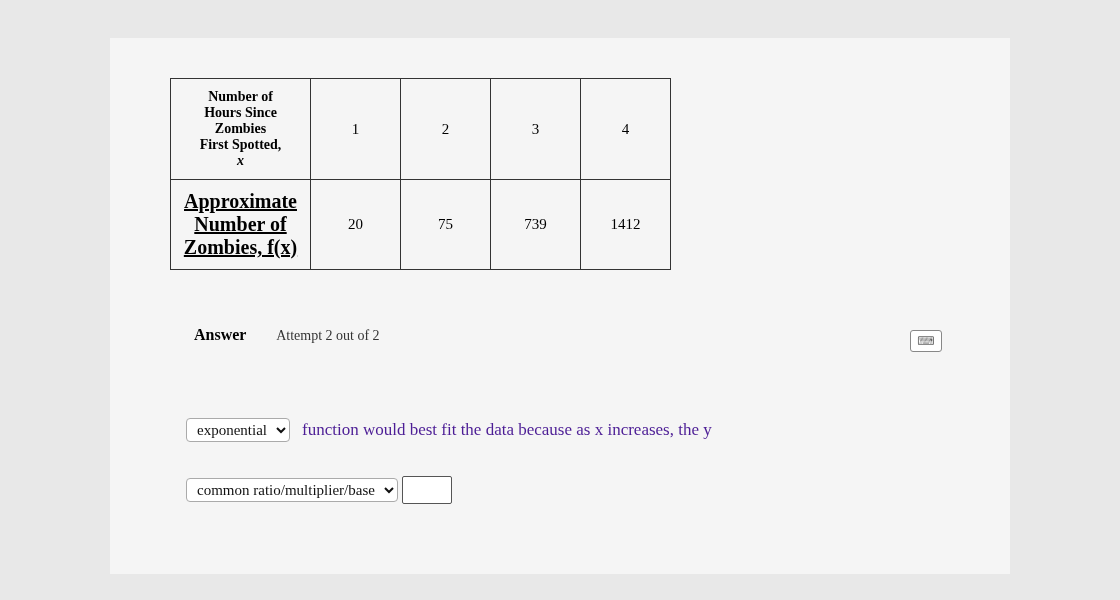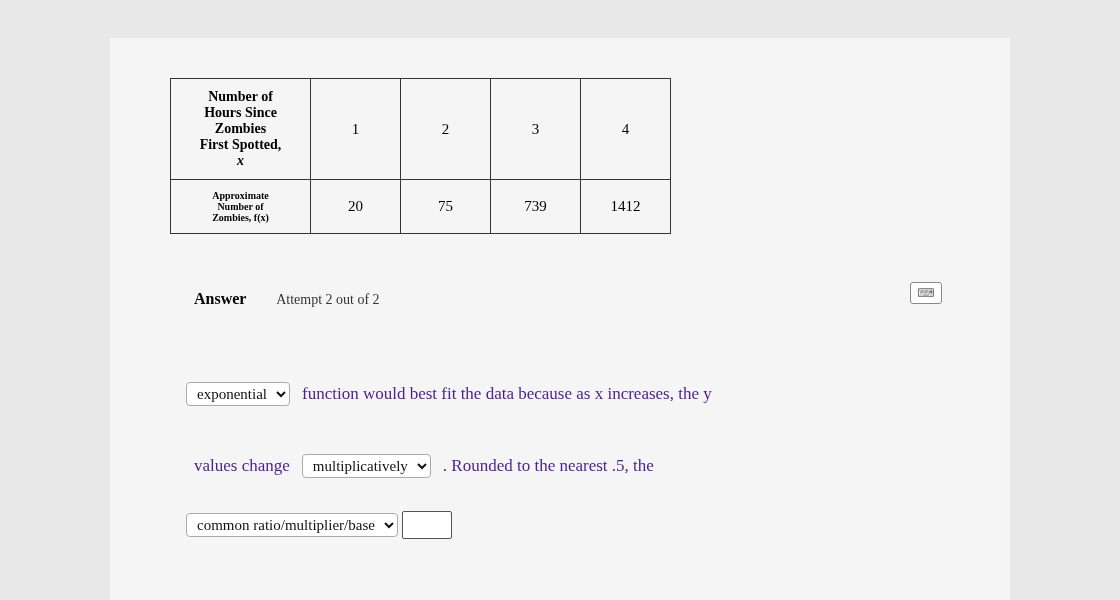--- a/index.html
+++ b/index.html
@@ -31,21 +31,21 @@
     }
     .data-table td.row-header {
       text-align: center;
       font-weight: bold;
       min-width: 140px;
       padding: 10px 12px;
     }
     
     .answer-header {
       display: flex;
-      align-items: flex-start;
+      align-items: flex-end;
       justify-content: space-between;
       margin-bottom: 28px;
       font-size: 15px;
     }
     .answer-header .answer-label {
       font-weight: bold;
       font-size: 16px;
     }
     .answer-header .attempt-text {
       font-weight: normal;
@@ -112,21 +112,21 @@
   <table class="data-table">
     <tbody>
         <tr>
       <td class="row-header" style="font-size:14px;">Number of<br>Hours Since<br>Zombies<br>First Spotted,<br><em>x</em></td>
       <td>1</td>
       <td>2</td>
       <td>3</td>
       <td>4</td>
     </tr>
     <tr>
-      <td class="row-header" style="font-size:10px;">Approximate<br>Number of<br>Zombies, f(x)</td>
+      <td class="row-header" style="font-size:20px;text-decoration:underline;">Approximate<br>Number of<br>Zombies, f(x)</td>
       <td>20</td>
       <td>75</td>
       <td>739</td>
       <td>1412</td>
     </tr>
   </tbody>
     </table>
 
   <div class="answer-header">
     <div>
@@ -140,28 +140,20 @@
 
     <div class="sentence-line">
       <select class="dropdown-select">
         <option>linear</option>
         <option selected="">exponential</option>
         <option>quadratic</option>
       </select>
       <span class="static-text">function would best fit the data because as x increases, the y</span>
     </div>
 
-    <div class="sentence-line">
-      <span class="static-text">values change</span>
-      <select class="dropdown-select">
-        <option>additively</option>
-        <option selected="">multiplicatively</option>
-      </select>
-      <span class="static-text">. Rounded to the nearest .5, the</span>
-    </div>
 
     <div class="sentence-line">
       <select class="dropdown-select">
         <option selected="">common ratio/multiplier/base</option>
         <option>slope/rate of change</option>
         <option>initial value/y-intercept</option>
       </select>
       <input type="text" class="text-input-box" value="" style="">
     </div>
 

